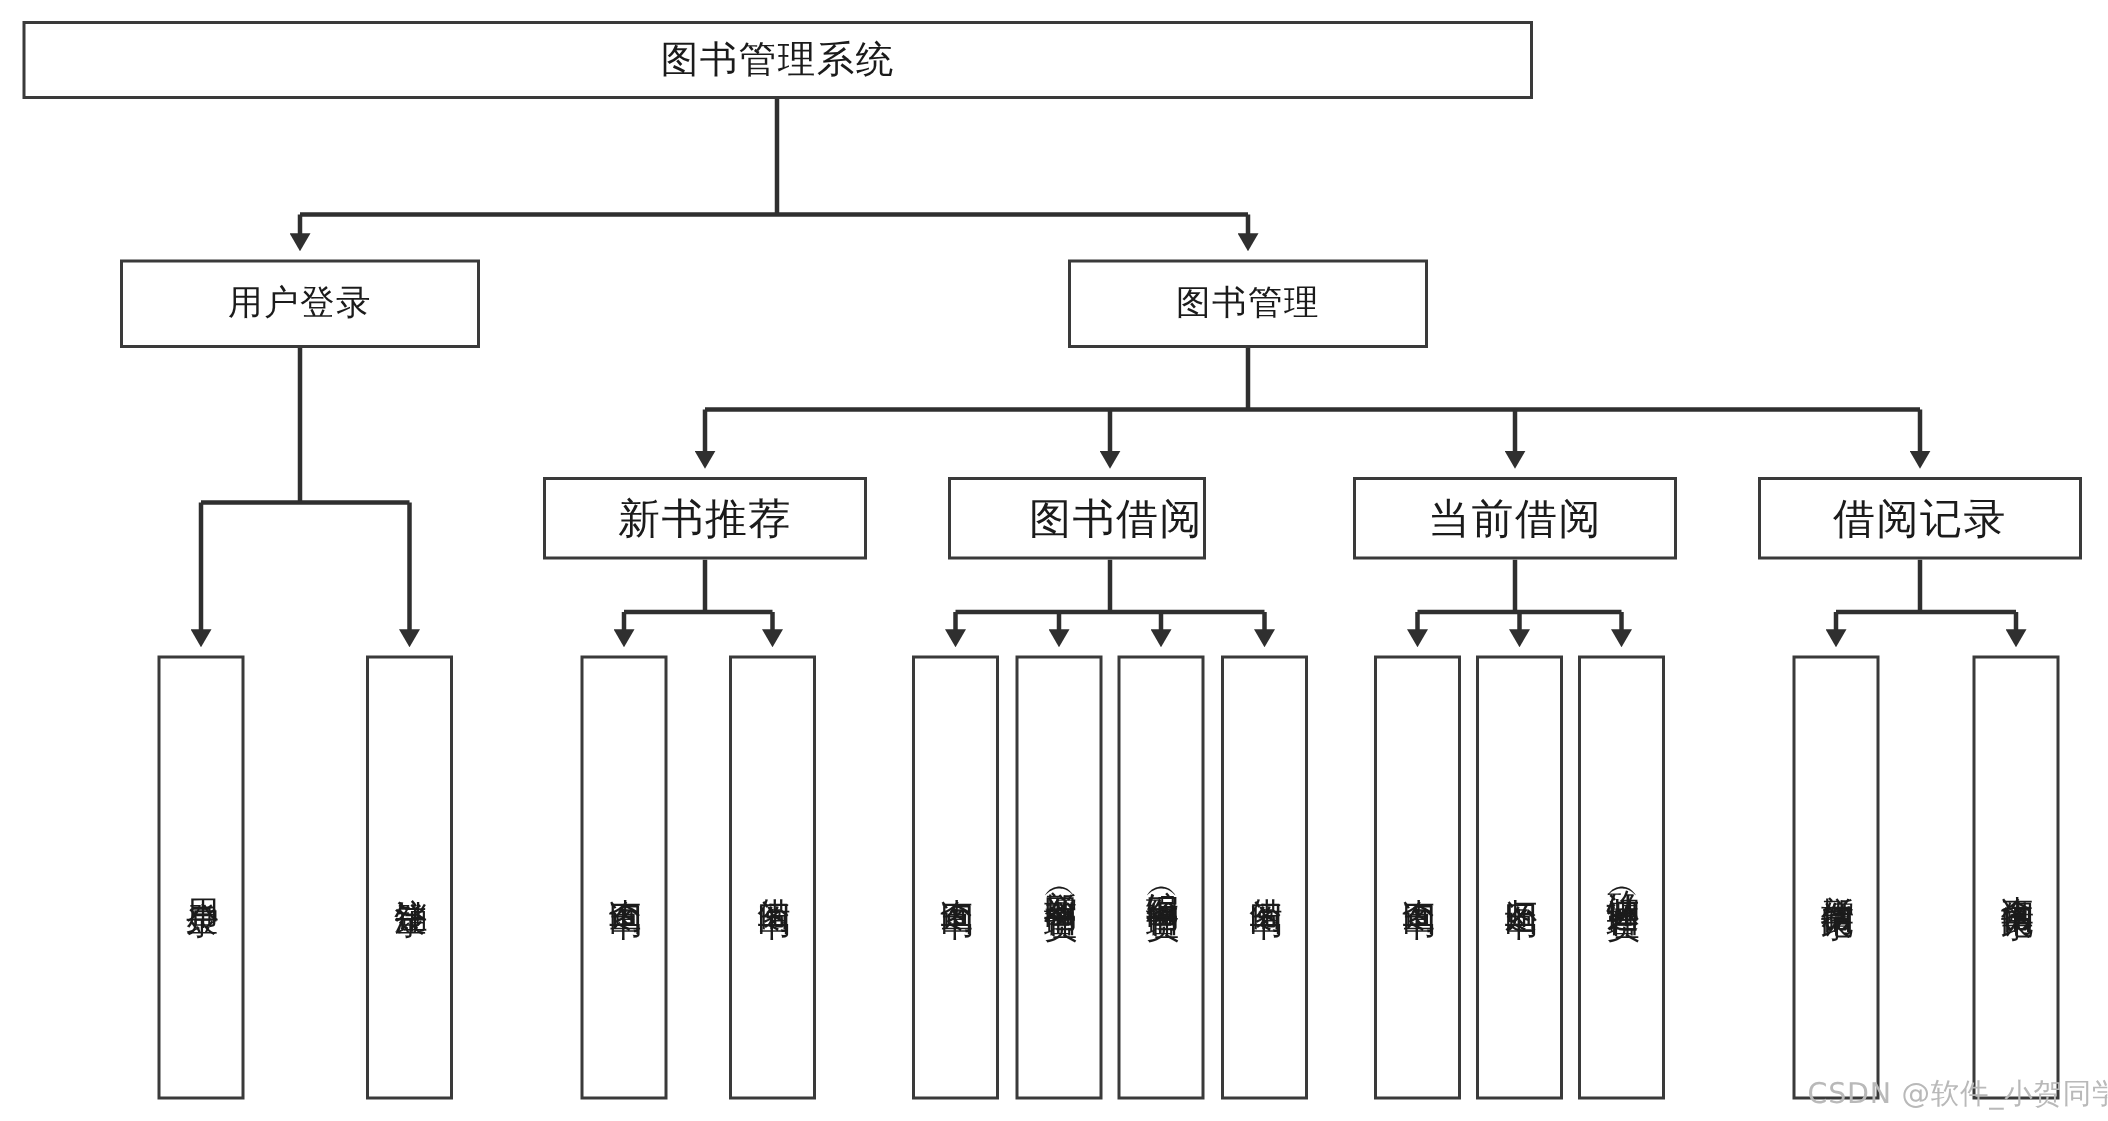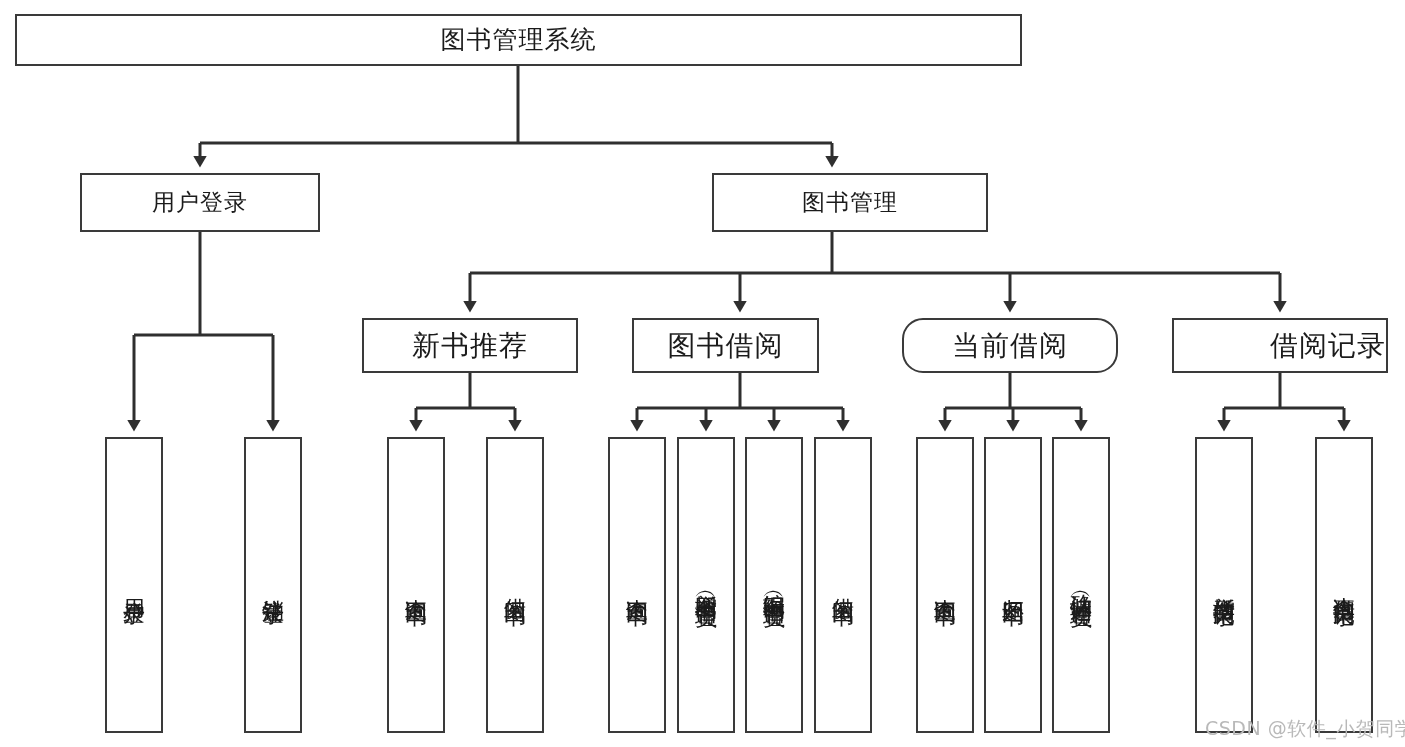--- a/index.html
+++ b/index.html
@@ -127,34 +127,34 @@
     </g>
   </svg>
 
   <div class="node level0" style="left: 15px; top: 14px; width: 1007px; height: 52px; border-color: rgb(58, 58, 58); color: rgb(27, 27, 27);">
     <span class="hlabel">图书管理系统</span>
   </div>
 
   <div class="node level1" style="left: 80px; top: 173px; width: 240px; height: 59px; border-color: rgb(58, 58, 58); color: rgb(27, 27, 27);">
     <span class="hlabel">用户登录</span>
   </div>
-  <div class="node level1" style="left: 712px; top: 173px; width: 276px; height: 59px; border-color: rgb(58, 58, 58); color: rgb(27, 27, 27);">
+  <div class="node level1" style="left: 712px; top: 173px; width: 240px; height: 59px; border-color: rgb(58, 58, 58); color: rgb(27, 27, 27);">
     <span class="hlabel">图书管理</span>
   </div>
 
   <div class="node level2" style="left: 362px; top: 318px; width: 216px; height: 55px; border-color: rgb(58, 58, 58); color: rgb(27, 27, 27);">
     <span class="hlabel">新书推荐</span>
   </div>
-  <div class="node level2" style="left: 632px; top: 318px; width: 187px; height: 55px; border-color: rgb(58, 58, 58); color: rgb(27, 27, 27);">
+  <div class="node level2" style="left: 632px; top: 318px; width: 172px; height: 55px; border-color: rgb(58, 58, 58); color: rgb(27, 27, 27); justify-content: flex-end;">
     <span class="hlabel">图书借阅</span>
   </div>
-  <div class="node level2" style="left: 902px; top: 318px; width: 216px; height: 55px; border-color: rgb(58, 58, 58); color: rgb(27, 27, 27); border-radius: 21px;">
+  <div class="node level2" style="left: 902px; top: 318px; width: 216px; height: 55px; border-color: rgb(58, 58, 58); color: rgb(27, 27, 27);">
     <span class="hlabel">当前借阅</span>
   </div>
-  <div class="node level2" style="left: 1172px; top: 318px; width: 216px; height: 55px; border-color: rgb(58, 58, 58); color: rgb(27, 27, 27); justify-content: flex-end;">
+  <div class="node level2" style="left: 1172px; top: 318px; width: 216px; height: 55px; border-color: rgb(58, 58, 58); color: rgb(27, 27, 27);">
     <span class="hlabel">借阅记录</span>
   </div>
 
   <div class="node leaf" style="left: 105px; top: 437px; width: 58px; height: 296px; border-color: rgb(58, 58, 58); color: rgb(27, 27, 27);">
     <span class="vlabel">用户登录</span>
   </div>
   <div class="node leaf" style="left: 244px; top: 437px; width: 58px; height: 296px; border-color: rgb(58, 58, 58); color: rgb(27, 27, 27);">
     <span class="vlabel">注销登录</span>
   </div>
   <div class="node leaf" style="left: 387px; top: 437px; width: 58px; height: 296px; border-color: rgb(58, 58, 58); color: rgb(27, 27, 27);">

